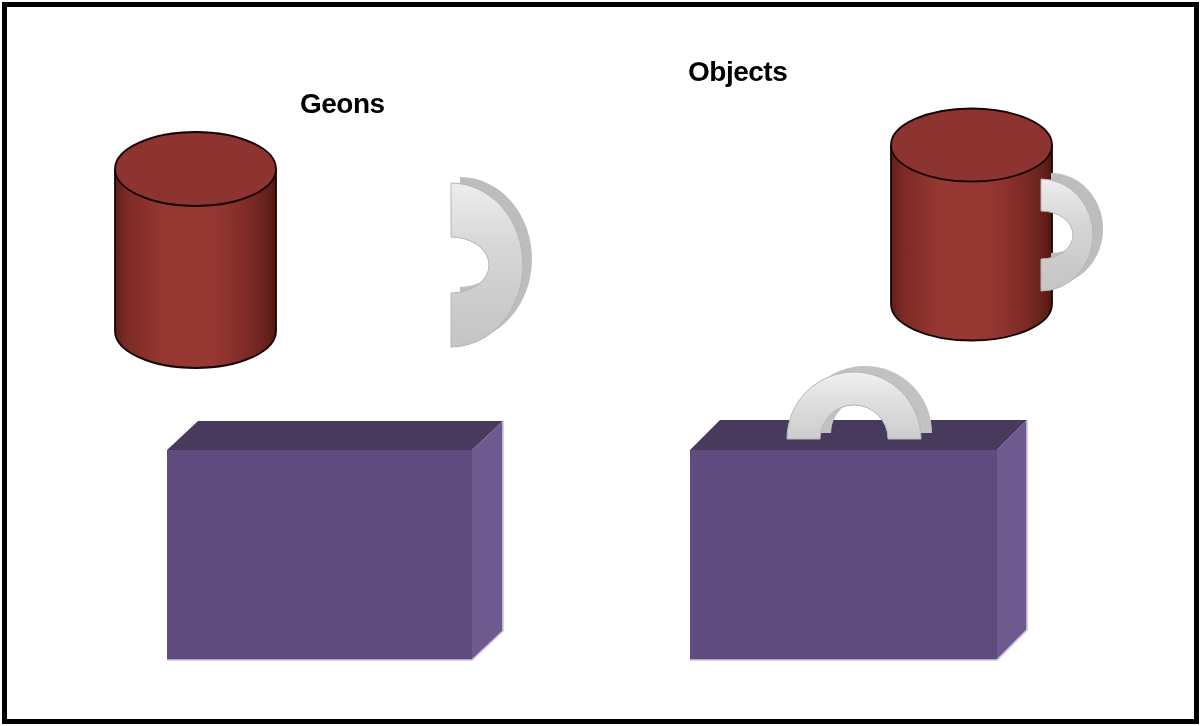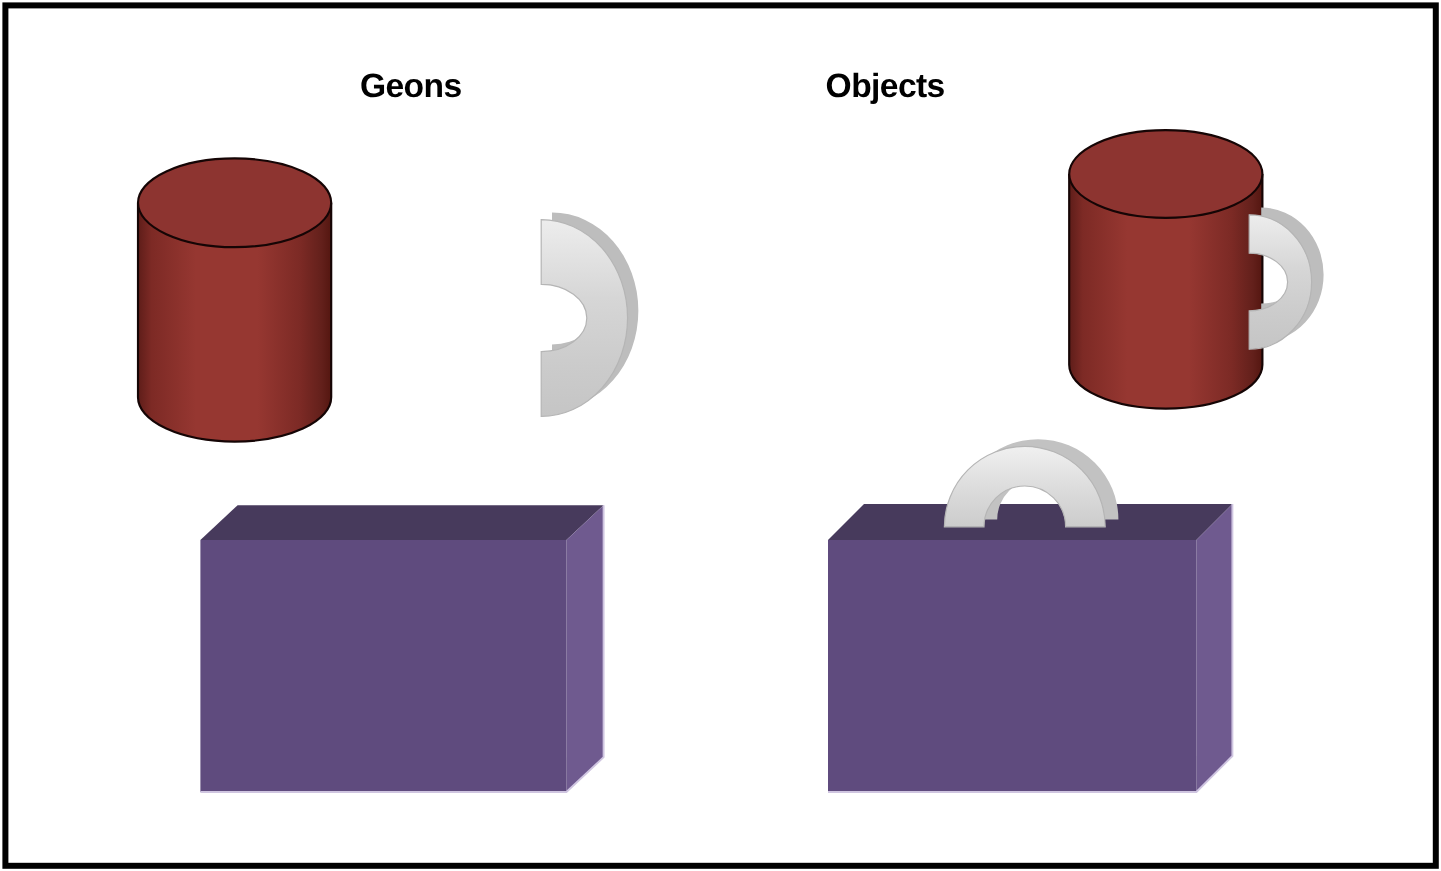--- a/index.html
+++ b/index.html
@@ -24,21 +24,21 @@
   }
   .col-label {
     position: absolute;
     top: 56px;
     font-size: 28px;
     font-weight: bold;
     letter-spacing: -0.5px;
     color: #000000;
     white-space: nowrap;
   }
-  #label-geons   { left: 300px; }
+  #label-geons   { left: 300px; margin-top: 32px; }
   #label-objects { left: 688px; }
   .art {
     position: absolute;
     left: 0; top: 0;
     width: 1201px;
     height: 726px;
   }
 </style>
 </head>
 <body>

